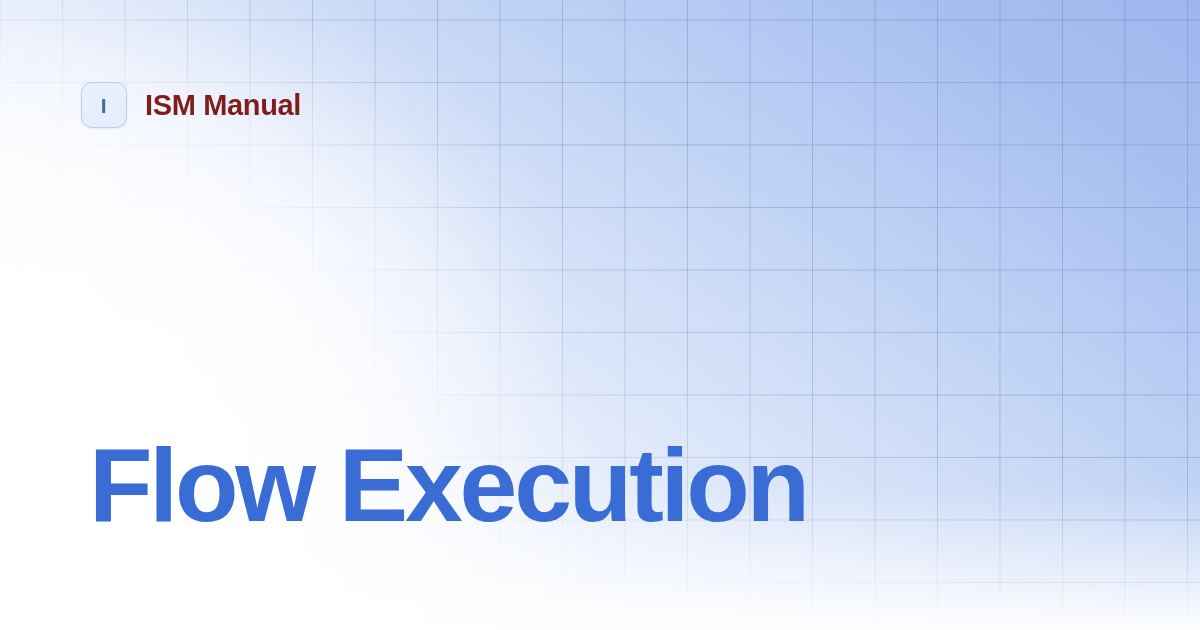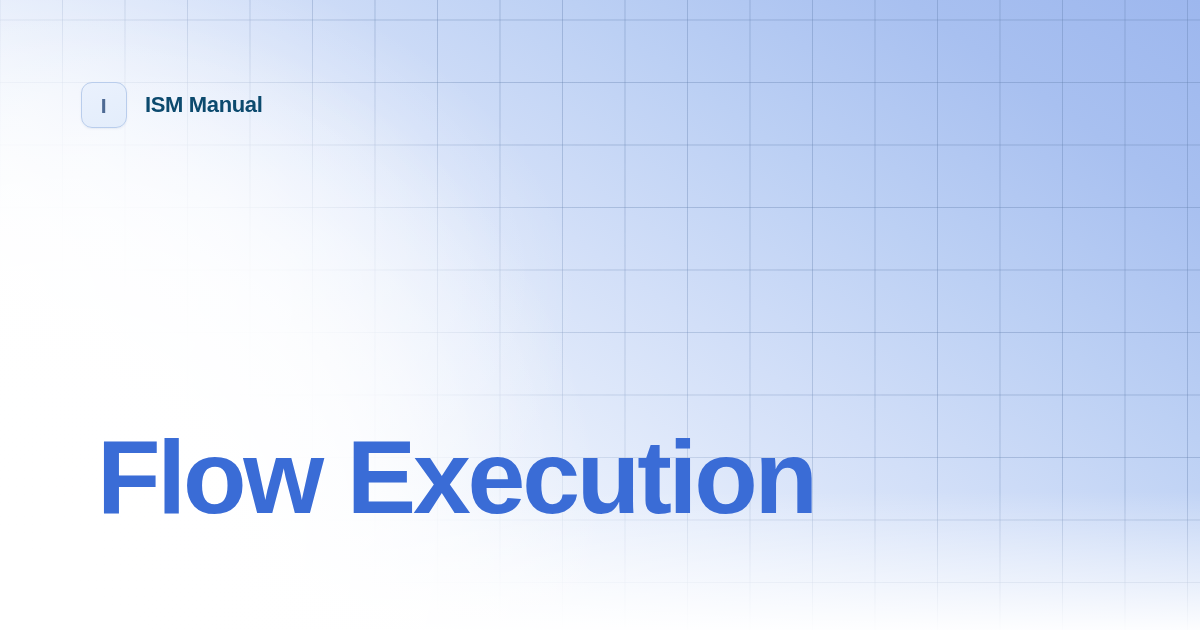--- a/index.html
+++ b/index.html
@@ -89,33 +89,33 @@
     justify-content: center;
     font-size: 21px;
     font-weight: 700;
     color: #4e6a94;
     line-height: 1;
     letter-spacing: 0.5px;
     box-shadow: 0 1px 2px rgba(80,110,160,0.10);
   }
 
   .brand-name {
-    font-size: 22px;
+    font-size: 29px;
     font-weight: 700;
-    color: #0c4a6e;
+    color: #7f1d1d;
     letter-spacing: -0.35px;
     white-space: nowrap;
   }
 
   
   .hero-title {
     position: absolute;
     left: 81px;
     bottom: 82px;
-    margin: 16px;
+    margin: 8px;
     font-size: 104px;
     line-height: 1.06;
     font-weight: 700;
     color: #3a6cd6;
     letter-spacing: -3.2px;
     white-space: nowrap;
   }
 </style>
 </head>
 <body>

